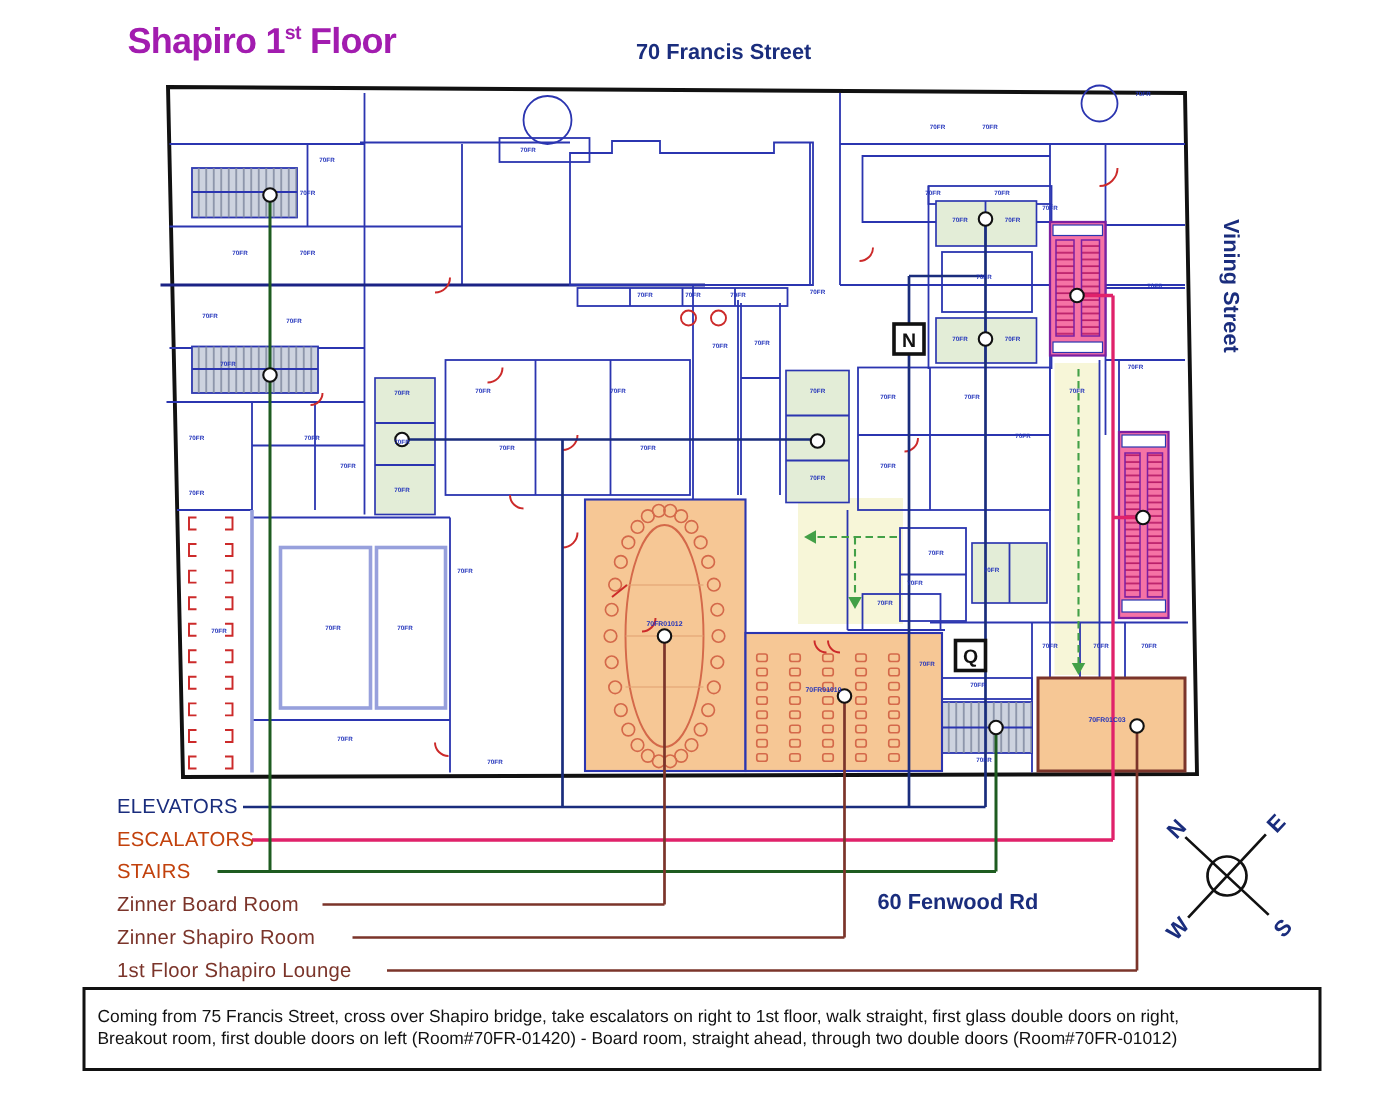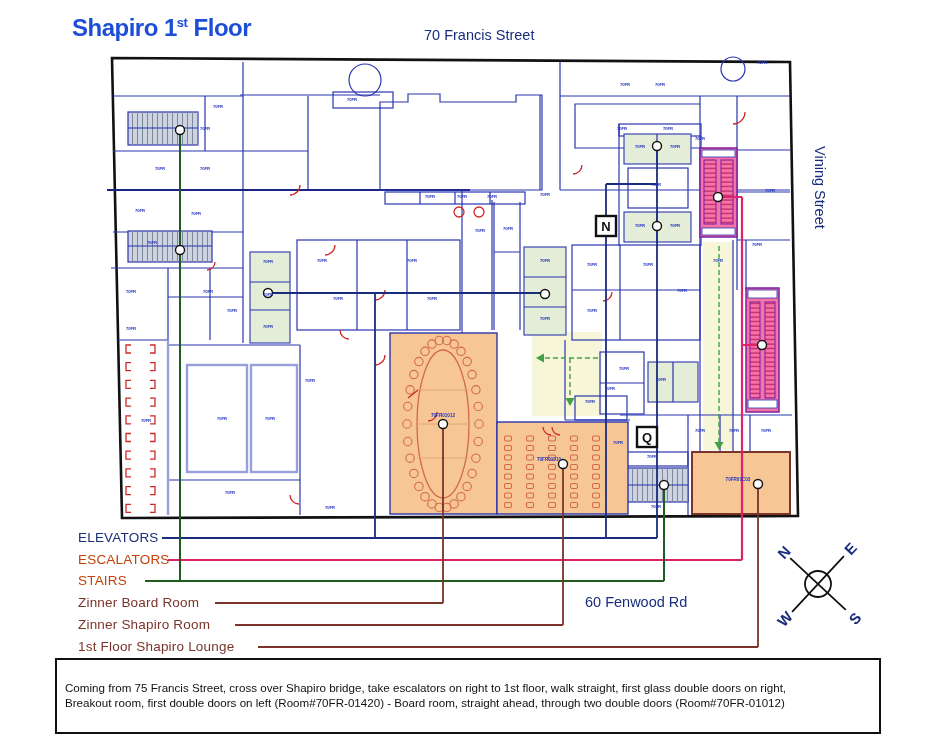--- a/index.html
+++ b/index.html
@@ -1,28 +1,28 @@
 <!DOCTYPE html>
 <html style="--navy: #1a2d7d; --pink: #e0226a; --green: #1e5c20; --maroon: #7b342a; --wall: #2b35b0; --orange: #f6c795; --roomgreen: #e3edd7; --escalator: #f573a5;"><head>
 <meta charset="utf-8">
 <style>
   html,body{margin:0;padding:0;background:#fff;}
   .stage{position:relative;width:932px;height:740px;background:#fff;
          font-family:"Liberation Sans",sans-serif;overflow:hidden;}
   .stage svg{position:absolute;left:0;top:0;}
   .abs{position:absolute;white-space:nowrap;}
-  .title{left:72px;top:14px;font-size:24px;font-weight:bold;color:#1d4ed8;letter-spacing:-0.5px;}
+  .title{left:85px;top:14px;font-size:24px;font-weight:bold;color:#a21caf;letter-spacing:-0.5px;}
   .title sup{font-size:13px;}
-  .street{font-size:14.5px;font-weight:normal;color:var(--navy);}
+  .street{font-size:14.5px;font-weight:bold;color:var(--navy);}
   .street-top{left:424px;top:27px;}
   .street-right{left:812px;top:146px;writing-mode:vertical-rl;}
   .street-bottom{left:585px;top:594px;}
   .legend-row{left:78px;font-size:13.5px;font-weight:400;letter-spacing:0.2px;}
   .desc{left:55px;top:658px;width:806px;border:2px solid #111;background:#fff;
-        font-size:11.6px;line-height:1.28;color:#111;padding:21px 8px;white-space:normal;}
+        font-size:11.6px;line-height:1.28;color:#111;padding:11px 8px;white-space:normal;}
   
   .outline{fill:none;stroke:#111;stroke-width:2.6px;}
   .w{fill:none;stroke:var(--wall);stroke-width:1.2px;}
   .w2{fill:none;stroke:#1b2385;stroke-width:2px;}
   .wl{fill:none;stroke:#97a0dc;stroke-width:2.4px;}
   .roomg{fill:var(--roomgreen);stroke:var(--wall);stroke-width:1.1px;}
   .roomo{fill:var(--orange);stroke:var(--wall);stroke-width:1.4px;}
   .stair{fill:#cdd3df;stroke:var(--wall);stroke-width:1.2px;}
   .red{fill:none;stroke:#cc2a2a;stroke-width:1.3px;}
   .chair{fill:none;stroke:#d4694a;stroke-width:1.1px;}

